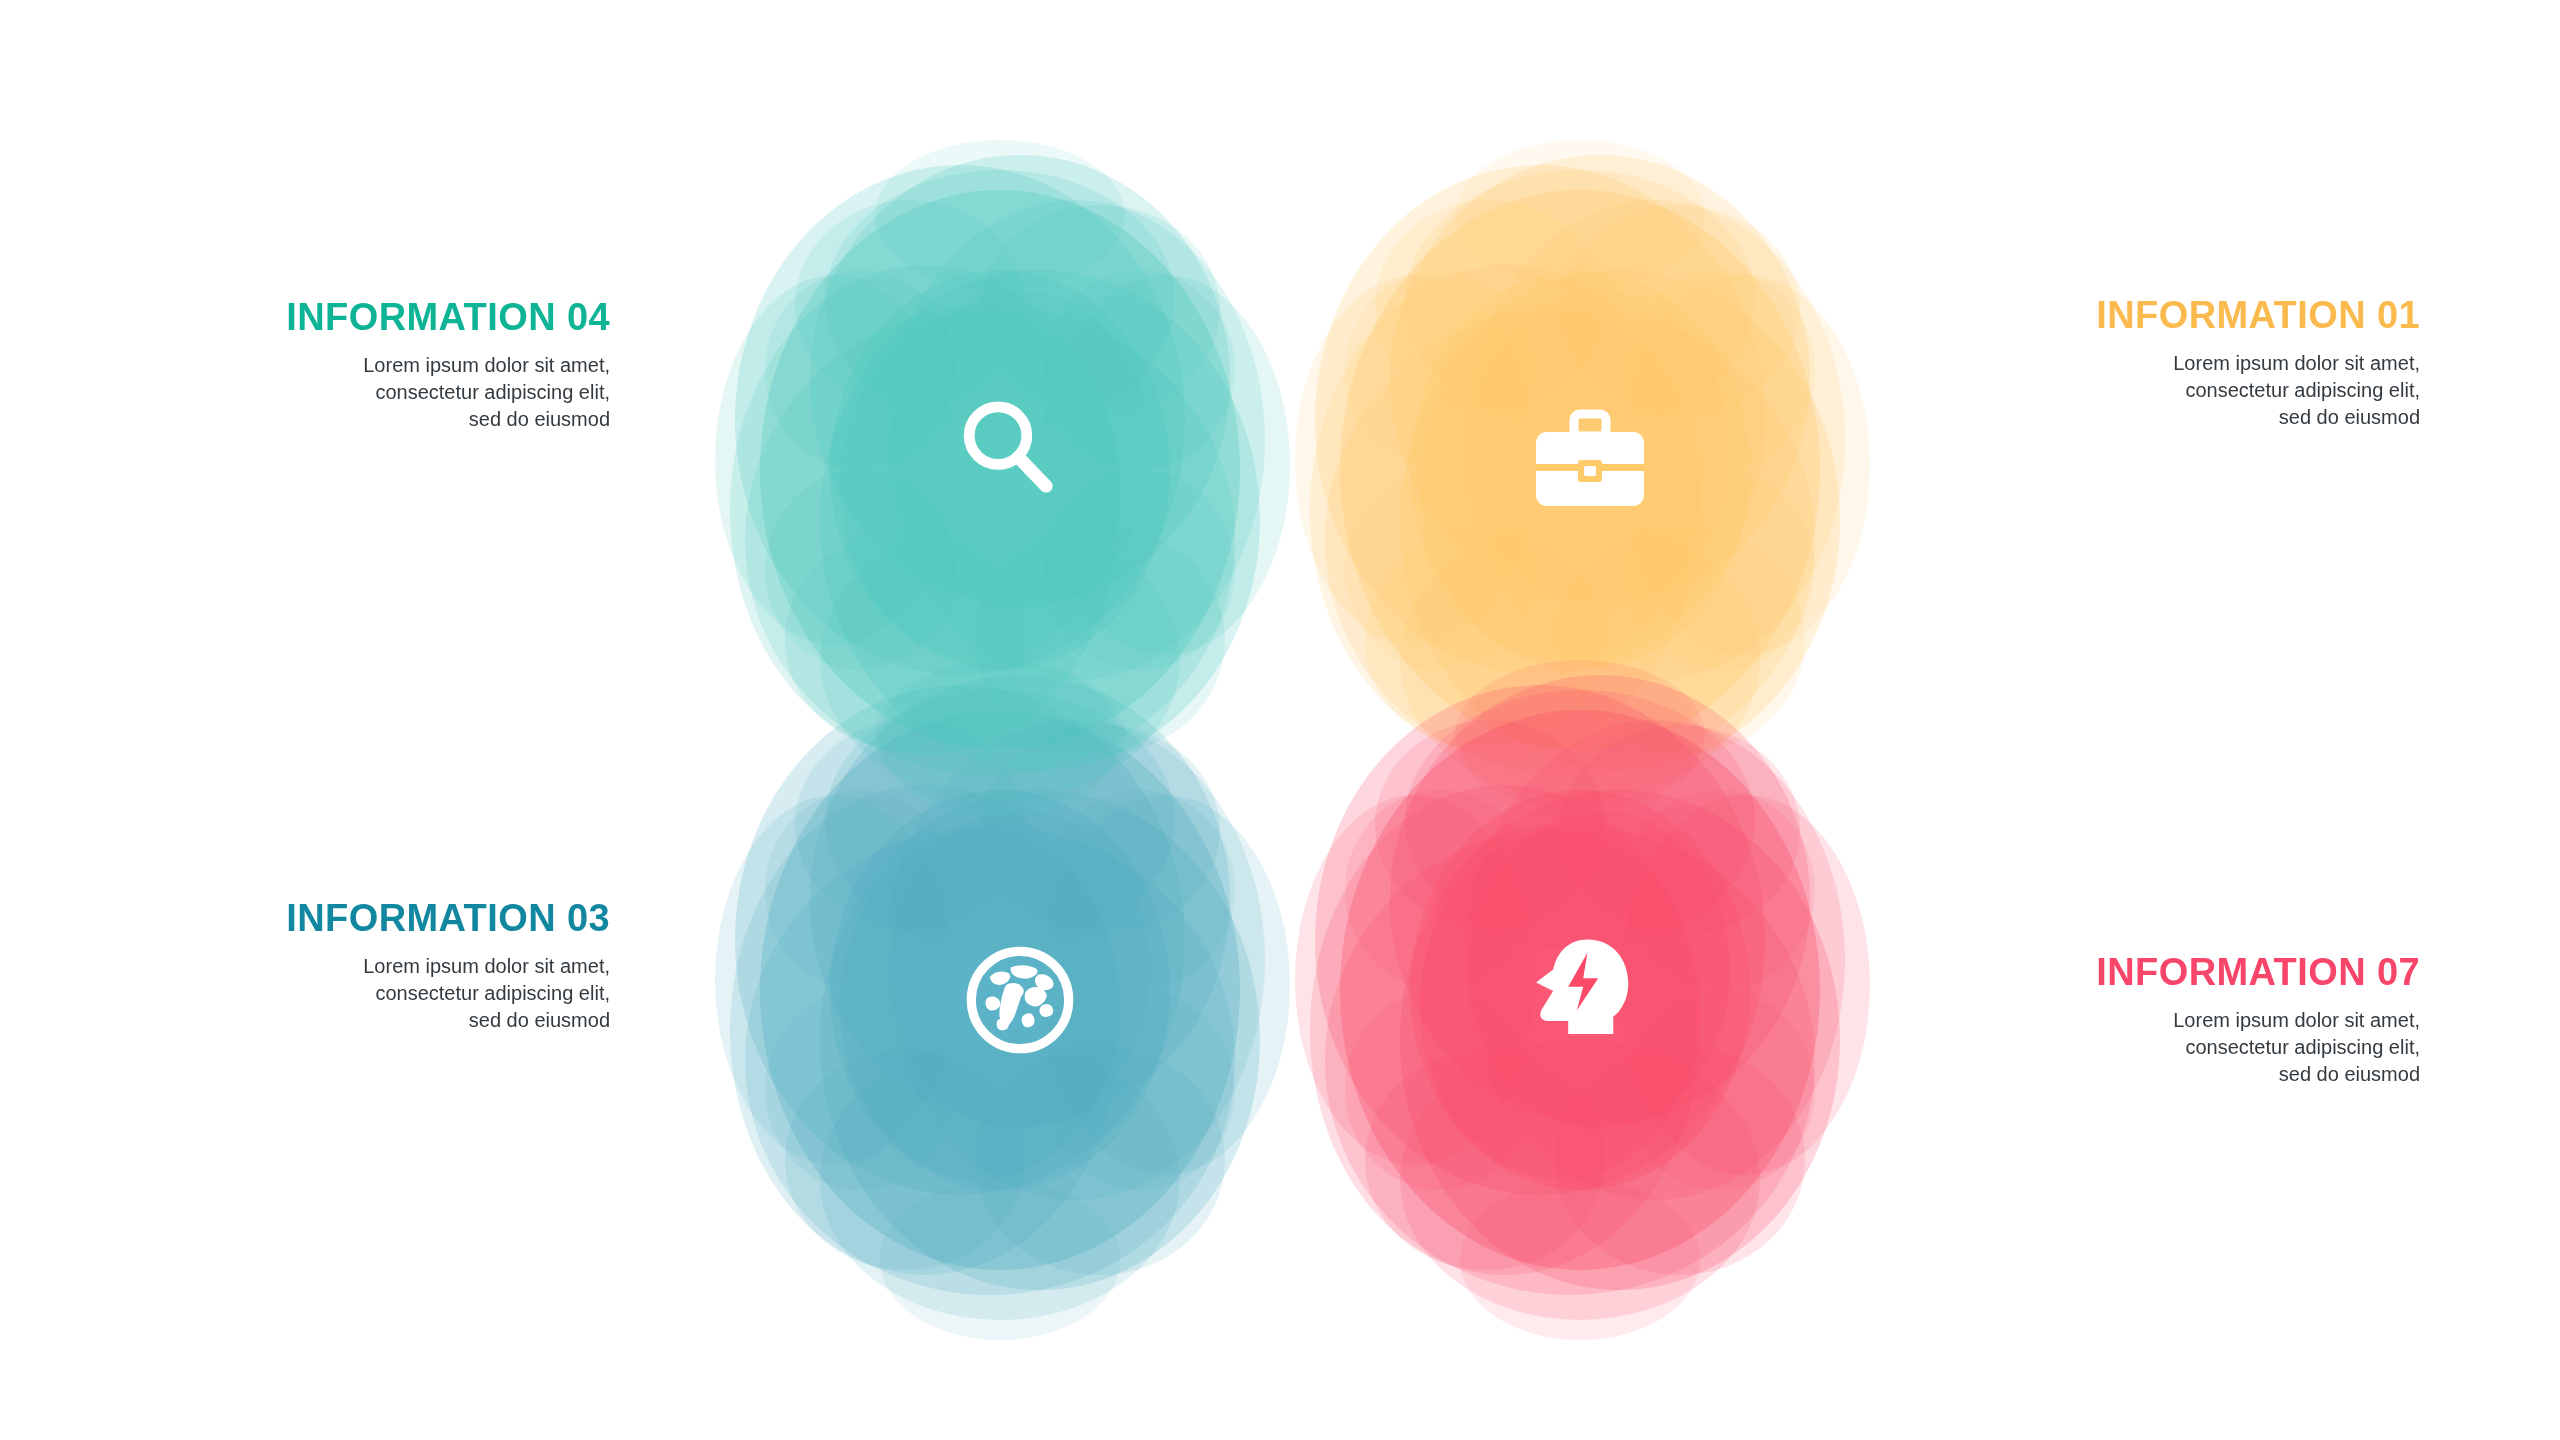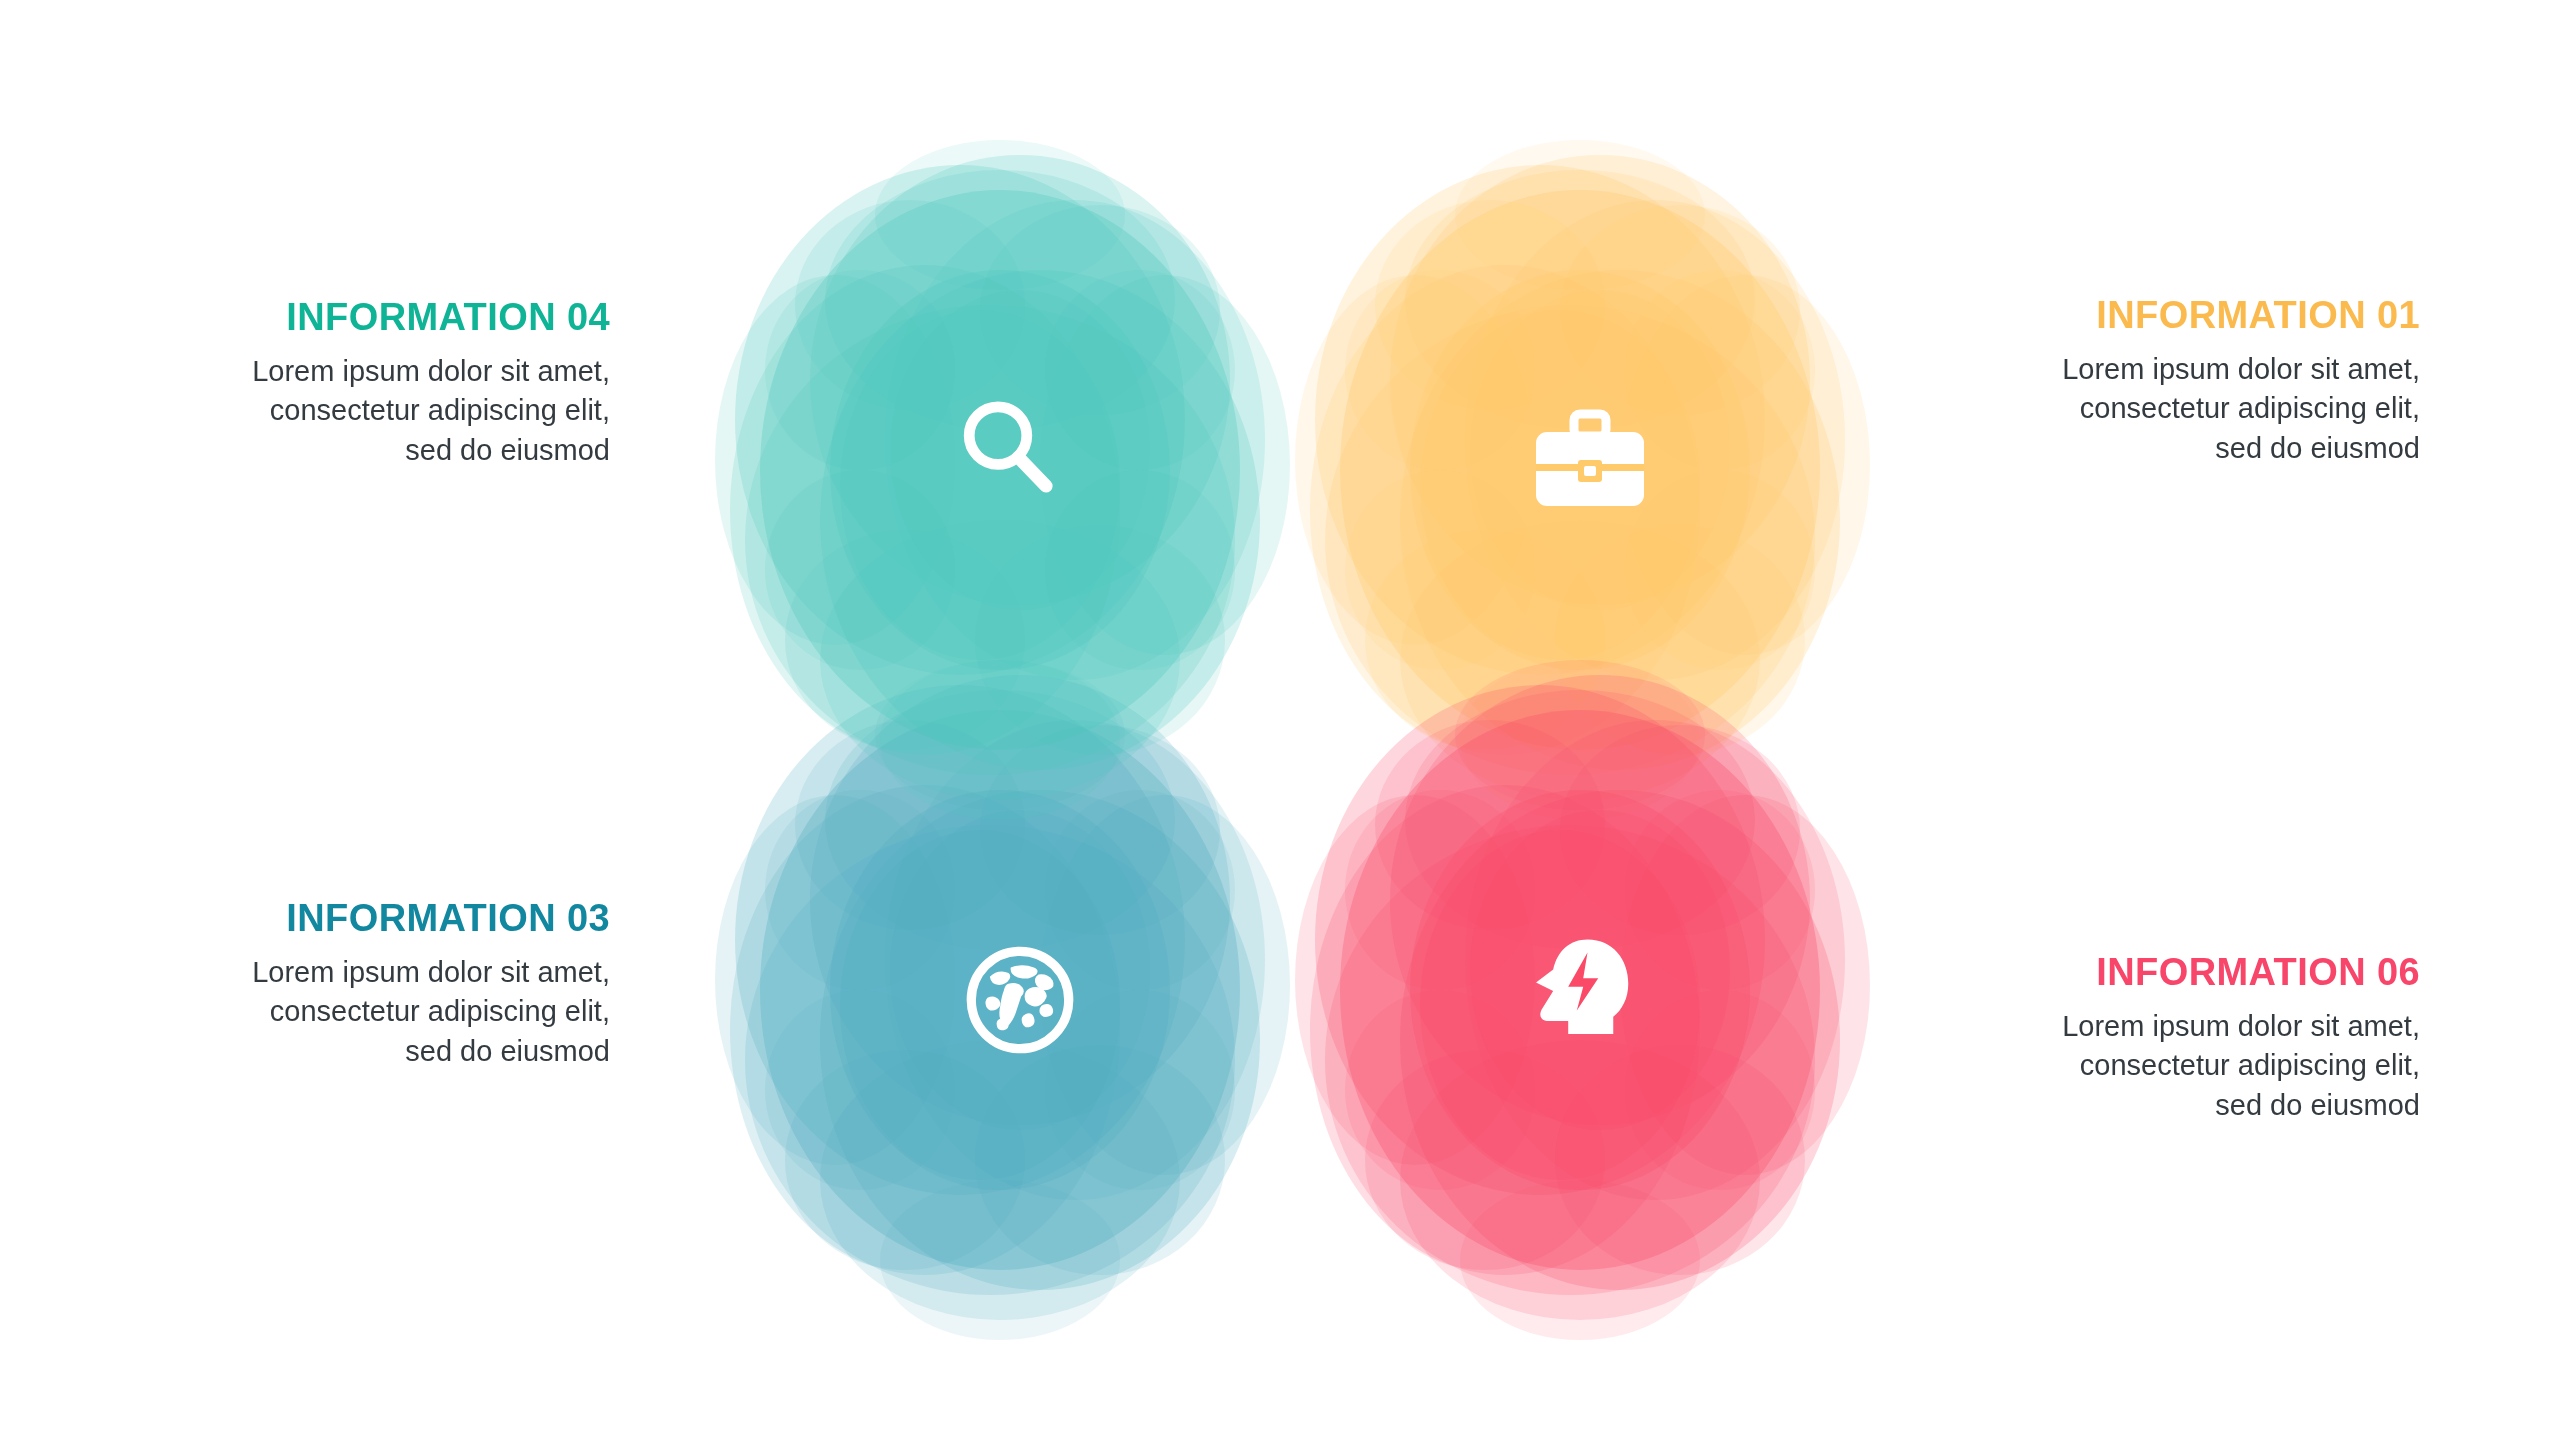--- a/index.html
+++ b/index.html
@@ -33,21 +33,21 @@
 
   .info-title {
     font-size: 38px;
     font-weight: bold;
     letter-spacing: 0.4px;
     line-height: 1.05;
     margin: 0 0 14px 0;
     white-space: nowrap;
   }
   .info-body {
-    font-size: 29px;
+    font-size: 20px;
     line-height: 1.36;
     color: #333a40;
     margin: 0;
   }
   .info-body span { display: block; }
 
   #block-04 { left: 180px;  top: 298px;  }
   #block-03 { left: 180px;  top: 899px;  }
   #block-01 { left: 1990px; top: 296px;  }
   #block-02 { left: 1990px; top: 953px;  }
@@ -288,21 +288,21 @@
   <div class="info-block right" id="block-01">
     <div class="info-title" style="color: rgb(251, 186, 78);">INFORMATION 01</div>
     <div class="info-body">
       <span>Lorem ipsum dolor sit amet,</span>
       <span>consectetur adipiscing elit,</span>
       <span>sed do eiusmod</span>
     </div>
   </div>
 
   <div class="info-block right" id="block-02">
-    <div class="info-title" style="color: rgb(248, 69, 106);">INFORMATION 06</div>
+    <div class="info-title" style="color: rgb(248, 69, 106);">INFORMATION 07</div>
     <div class="info-body">
       <span>Lorem ipsum dolor sit amet,</span>
       <span>consectetur adipiscing elit,</span>
       <span>sed do eiusmod</span>
     </div>
   </div>
 
 </div>
 
 </body></html>

